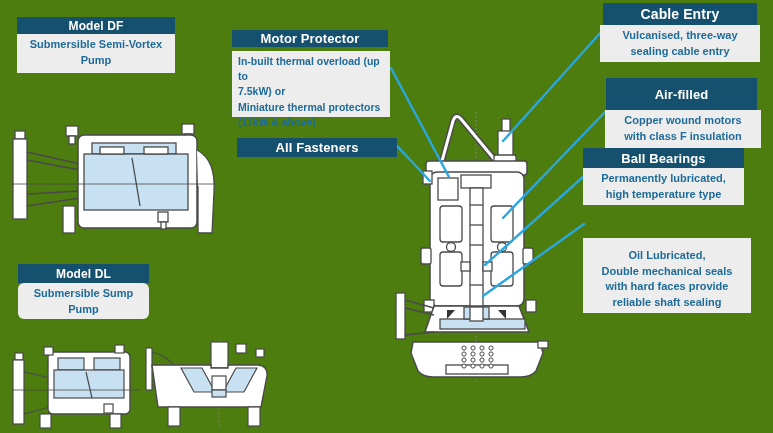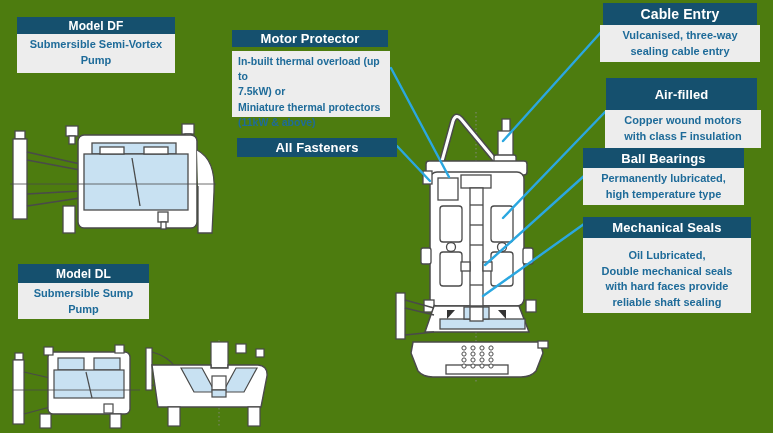--- a/index.html
+++ b/index.html
@@ -15,21 +15,21 @@
   .bdy{
     position:absolute;background:#EDEDED;color:#1E6B99;font-weight:bold;
     font-size:11px;line-height:15.5px;text-align:center;white-space:pre-line;
     display:flex;align-items:flex-start;justify-content:center;z-index:3;
     padding-top:3px;box-sizing:border-box;
   }
   
   #df-hdr{left:17px;top:17px;width:158px;height:17px;font-size:12px;}
   #df-bdy{left:17px;top:34px;width:158px;height:39px;}
   #dl-hdr{left:18px;top:264px;width:131px;height:19px;font-size:12px;}
-  #dl-bdy{left:18px;top:283px;width:131px;height:36px;}
+  #dl-bdy{left:18px;top:283px;width:131px;height:36px;border-radius:6px;}
   
   #mp-hdr{left:232px;top:30px;width:156px;height:17px;}
   #mp-bdy{left:232px;top:51px;width:158px;height:66px;justify-content:flex-start;
           text-align:left;padding:3px 5px 0 6px;font-size:10.5px;line-height:15.2px;}
   #af-hdr{left:237px;top:138px;width:160px;height:19px;}
   #af-bdy{left:237px;top:157px;width:160px;height:31px;}
   
   #ce-hdr{left:603px;top:3px;width:154px;height:22px;font-size:14px;}
   #ce-bdy{left:600px;top:25px;width:160px;height:37px;}
   #air-hdr{left:606px;top:66px;width:151px;height:32px;margin-top:12px;}
@@ -68,21 +68,20 @@
 sealing cable entry</div>
 
   <div class="hdr" id="air-hdr">Air-filled</div>
   <div class="bdy" id="air-bdy">Copper wound motors
 with class F insulation</div>
 
   <div class="hdr" id="bb-hdr">Ball Bearings</div>
   <div class="bdy" id="bb-bdy">Permanently lubricated,
 high temperature type</div>
 
-  <div class="hdr" id="ms-hdr">Mechanical Seals</div>
   <div class="bdy" id="ms-bdy">Oil Lubricated,
 Double mechanical seals
 with hard faces provide
 reliable shaft sealing</div>
 
   <svg class="draw" style="left:8px;top:112px" width="210" height="126" viewBox="8 112 210 126" fill="none" stroke="#4A4A4A" stroke-width="1.3">
     <rect x="66" y="126" width="12" height="10" fill="#fff"></rect>
       <rect x="69" y="136" width="6" height="8" fill="#fff"></rect>
     <rect x="182" y="124" width="12" height="10" fill="#fff"></rect>
       <rect x="185" y="134" width="6" height="8" fill="#fff"></rect>

